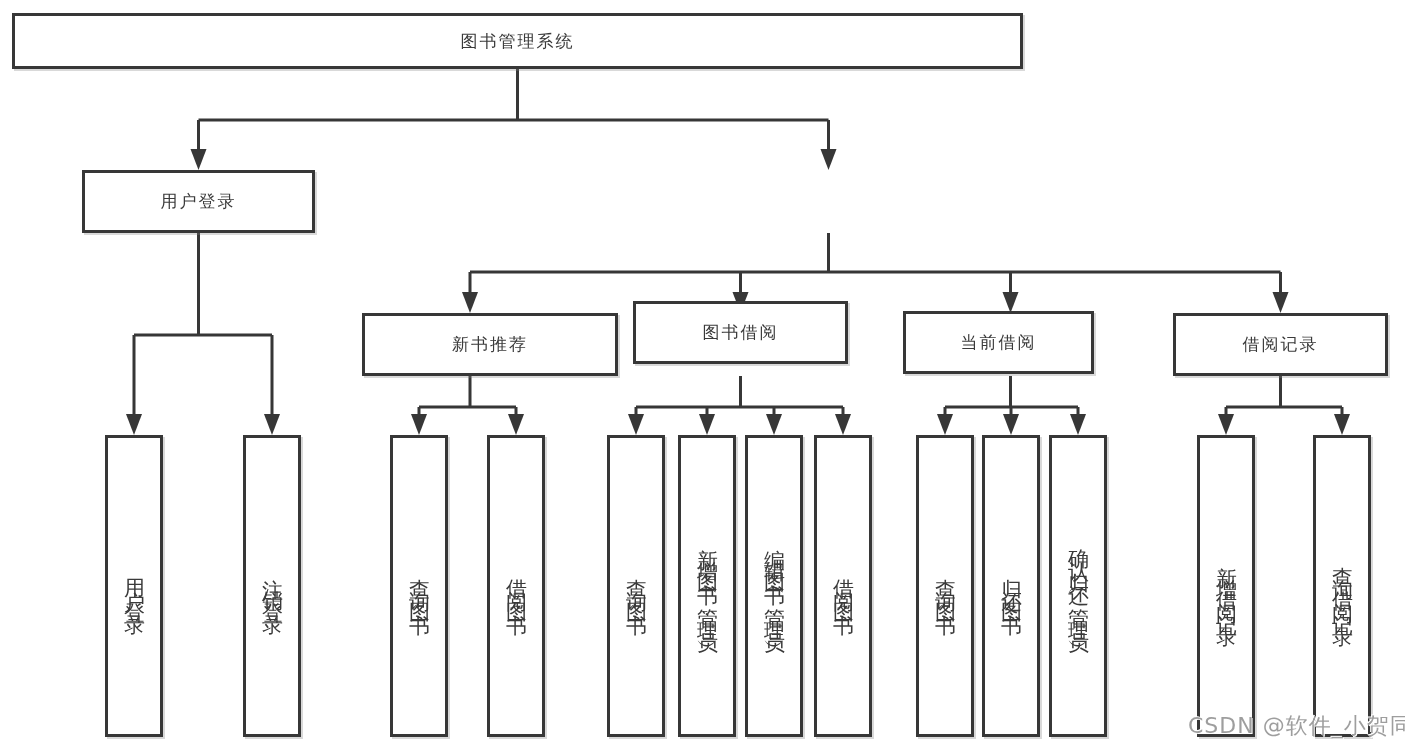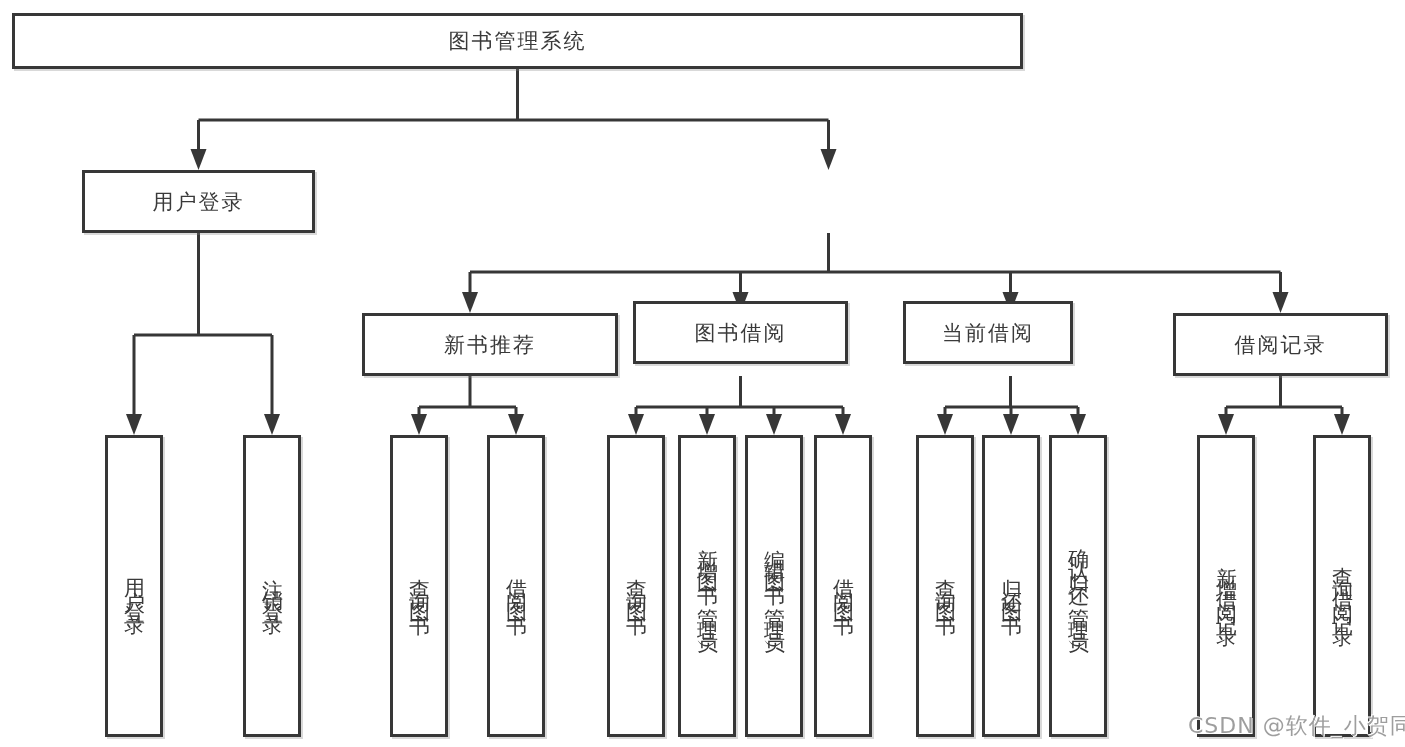--- a/index.html
+++ b/index.html
@@ -13,35 +13,35 @@
   .wires{position:absolute;left:0;top:0;width:1405px;height:747px;}
   .node{
     position:absolute;
     background:#ffffff;
     border:3px solid #373737;
     box-sizing:border-box;
     display:flex;align-items:center;justify-content:center;
     color:#3a3a3a;
     box-shadow:2px 2px 0 rgba(130,130,130,0.30);
   }
-  .hnode{font-size:21px;letter-spacing:2px;white-space:nowrap;}
+  .hnode{font-size:17px;letter-spacing:2px;white-space:nowrap;}
   .vnode{
     writing-mode:vertical-rl;
     font-size:21px;
     letter-spacing:12px;
     white-space:nowrap;
     line-height:1;
   }
   
   #n-root {left:12px;  top:13px;  width:1011px;height:56px;}
   #n-l2a  {left:82px;  top:170px; width:233px; height:63px;}
   #n-l2b  {left:712px; top:170px; width:233px; height:63px;}
   #n-l3a  {left:362px; top:313px; width:256px; height:63px;}
   #n-l3b  {left:633px; top:301px; width:215px; height:63px;}
-  #n-l3c  {left:903px; top:301px; width:170px; height:63px;}
+  #n-l3c  {left:903px; top:311px; width:191px; height:63px;}
   #n-l3d  {left:1173px;top:313px; width:215px; height:63px;}
   
   .vnode{top:435px;width:58px;height:302px;}
   #f-01{left:105px;} #f-02{left:243px;}
   #f-03{left:390px;} #f-04{left:487px;}
   #f-05{left:607px;} #f-06{left:678px;} #f-07{left:745px;} #f-08{left:814px;}
   #f-09{left:916px;} #f-10{left:982px;} #f-11{left:1049px;}
   #f-12{left:1197px;}#f-13{left:1313px;}
   .watermark{
     position:absolute;

